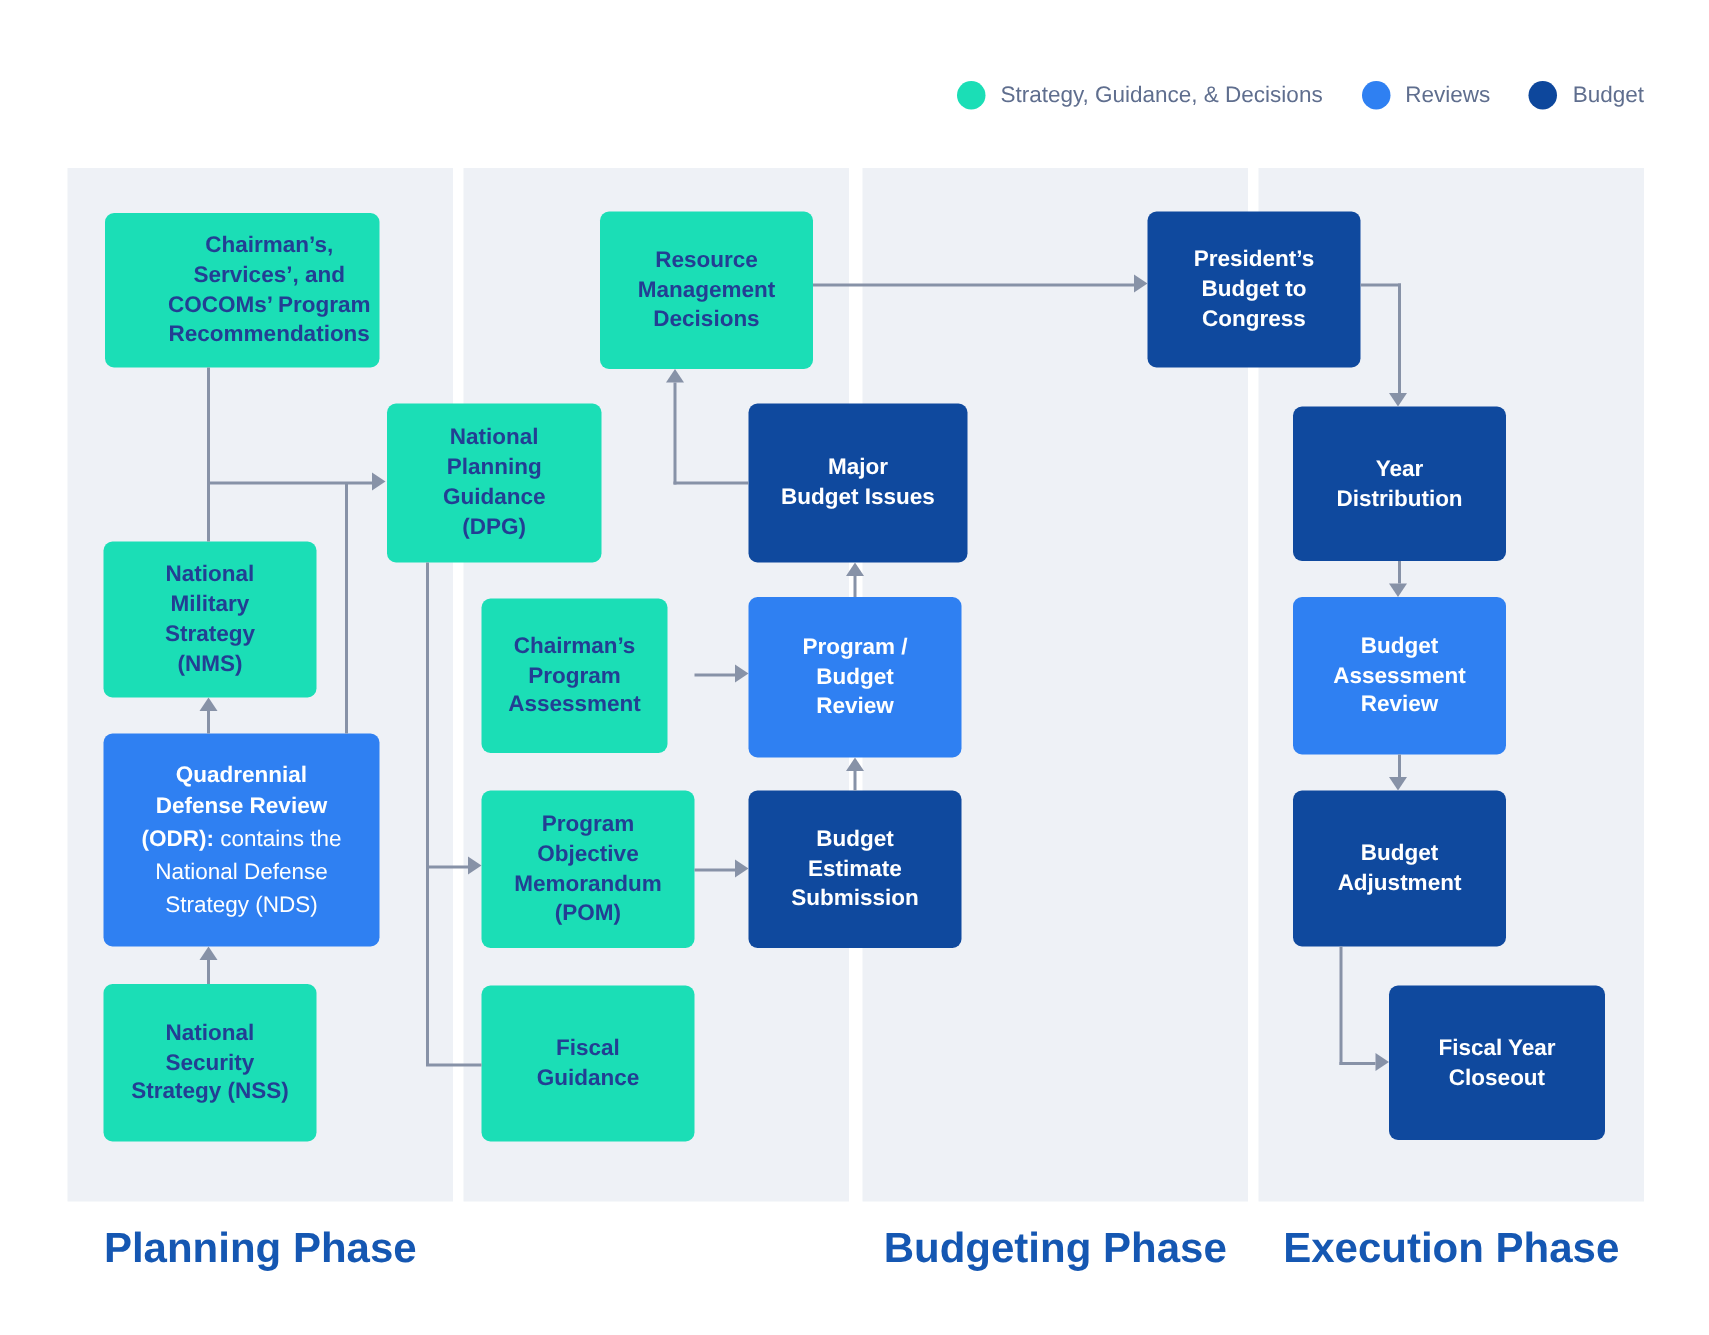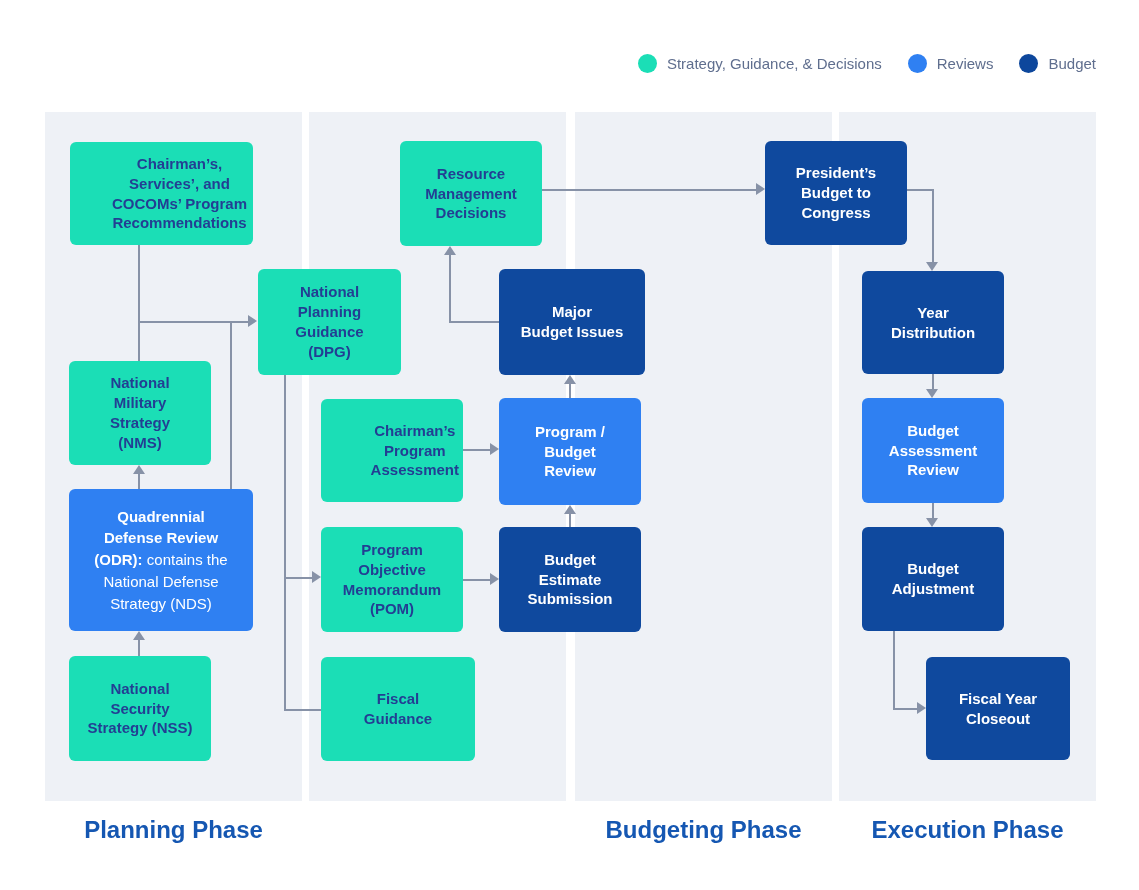--- a/index.html
+++ b/index.html
@@ -22,21 +22,21 @@
   .node{position:absolute;border-radius:6px;display:flex;align-items:center;justify-content:center;
         text-align:center;font-weight:bold;font-size:15px;line-height:1.33;padding:4px;box-sizing:border-box;}
   .node .lbl{white-space:pre-line;}
   .teal{background:#1BDEB6;color:#233E93;}
   .blue{background:#2F80F2;color:#ffffff;}
   .navy{background:#0F499E;color:#ffffff;}
   .qdr-node{line-height:1.45;font-weight:normal;}
   .qdr-node .b{font-weight:bold;}
 
   
-  .phase-label{position:absolute;top:816px;width:257px;text-align:center;font-size:24px;
+  .phase-label{position:absolute;top:816px;width:257px;text-align:center;font-size:28px;
                font-weight:bold;color:#1557B2;}
 
   
   .hline,.vline{position:absolute;background:#8792A7;}
   .hline{height:2px;}
   .vline{width:2px;}
   .arr{position:absolute;width:0;height:0;}
   .arr-r{border-top:6px solid transparent;border-bottom:6px solid transparent;border-left:9px solid #8792A7;}
   .arr-u{border-left:6px solid transparent;border-right:6px solid transparent;border-bottom:9px solid #8792A7;}
   .arr-d{border-left:6px solid transparent;border-right:6px solid transparent;border-top:9px solid #8792A7;}
@@ -99,42 +99,42 @@
 
   <div class="node teal" style="left:400px;top:141px;width:142px;height:105px;">
     <span class="lbl">Resource
 Management
 Decisions</span>
   </div>
   <div class="node navy" style="left:499px;top:269px;width:146px;height:106px;">
     <span class="lbl">Major
 Budget Issues</span>
   </div>
-  <div class="node teal" style="left:321px;top:399px;width:142px;height:103px;justify-content:flex-end;">
+  <div class="node teal" style="left:321px;top:399px;width:124px;height:103px;">
     <span class="lbl">Chairman’s
 Program
 Assessment</span>
   </div>
   <div class="node blue" style="left:499px;top:398px;width:142px;height:107px;">
     <span class="lbl">Program /
 Budget
 Review</span>
   </div>
   <div class="node teal" style="left:321px;top:527px;width:142px;height:105px;">
     <span class="lbl">Program
 Objective
 Memorandum
 (POM)</span>
   </div>
   <div class="node navy" style="left:499px;top:527px;width:142px;height:105px;">
     <span class="lbl">Budget
 Estimate
 Submission</span>
   </div>
-  <div class="node teal" style="left:321px;top:657px;width:154px;height:104px;">
+  <div class="node teal" style="left:321px;top:657px;width:142px;height:104px;">
     <span class="lbl">Fiscal
 Guidance</span>
   </div>
 
   <div class="node navy" style="left:765px;top:141px;width:142px;height:104px;">
     <span class="lbl">President’s
 Budget to
 Congress</span>
   </div>
 

